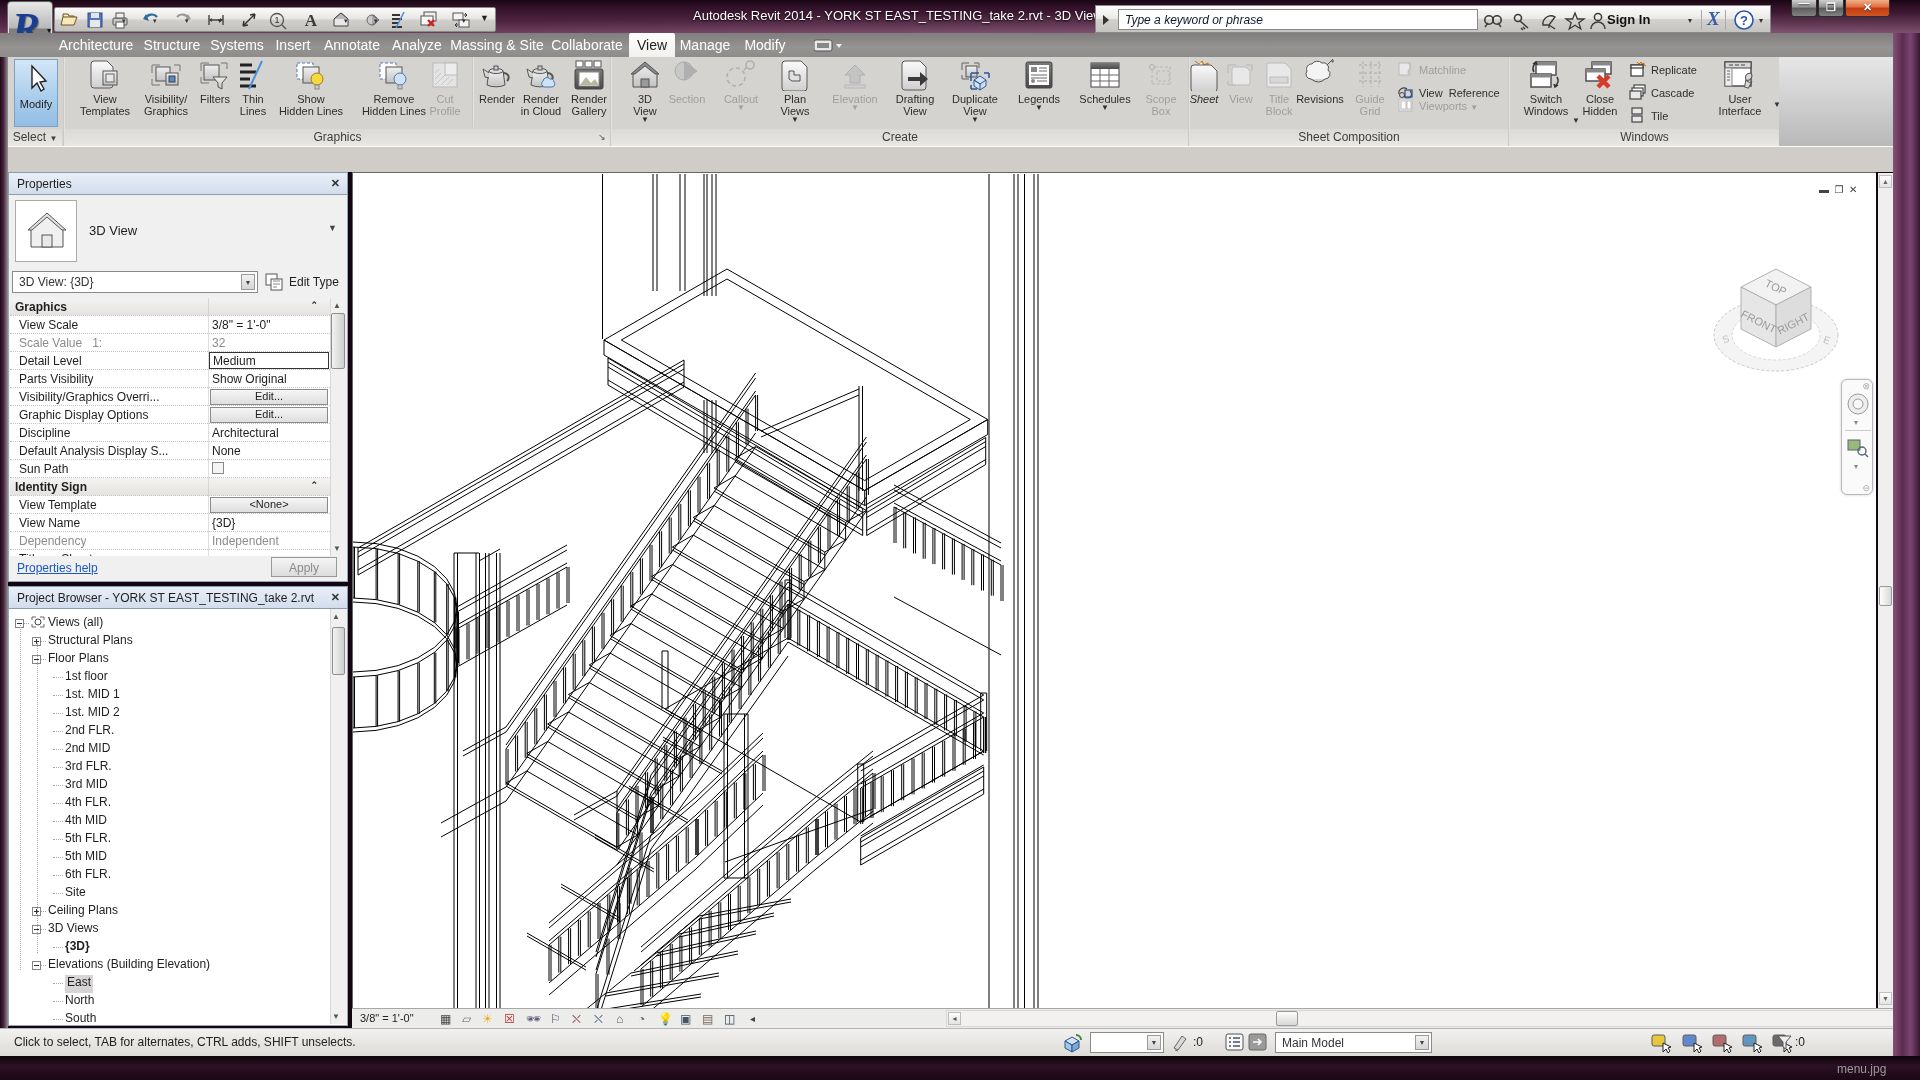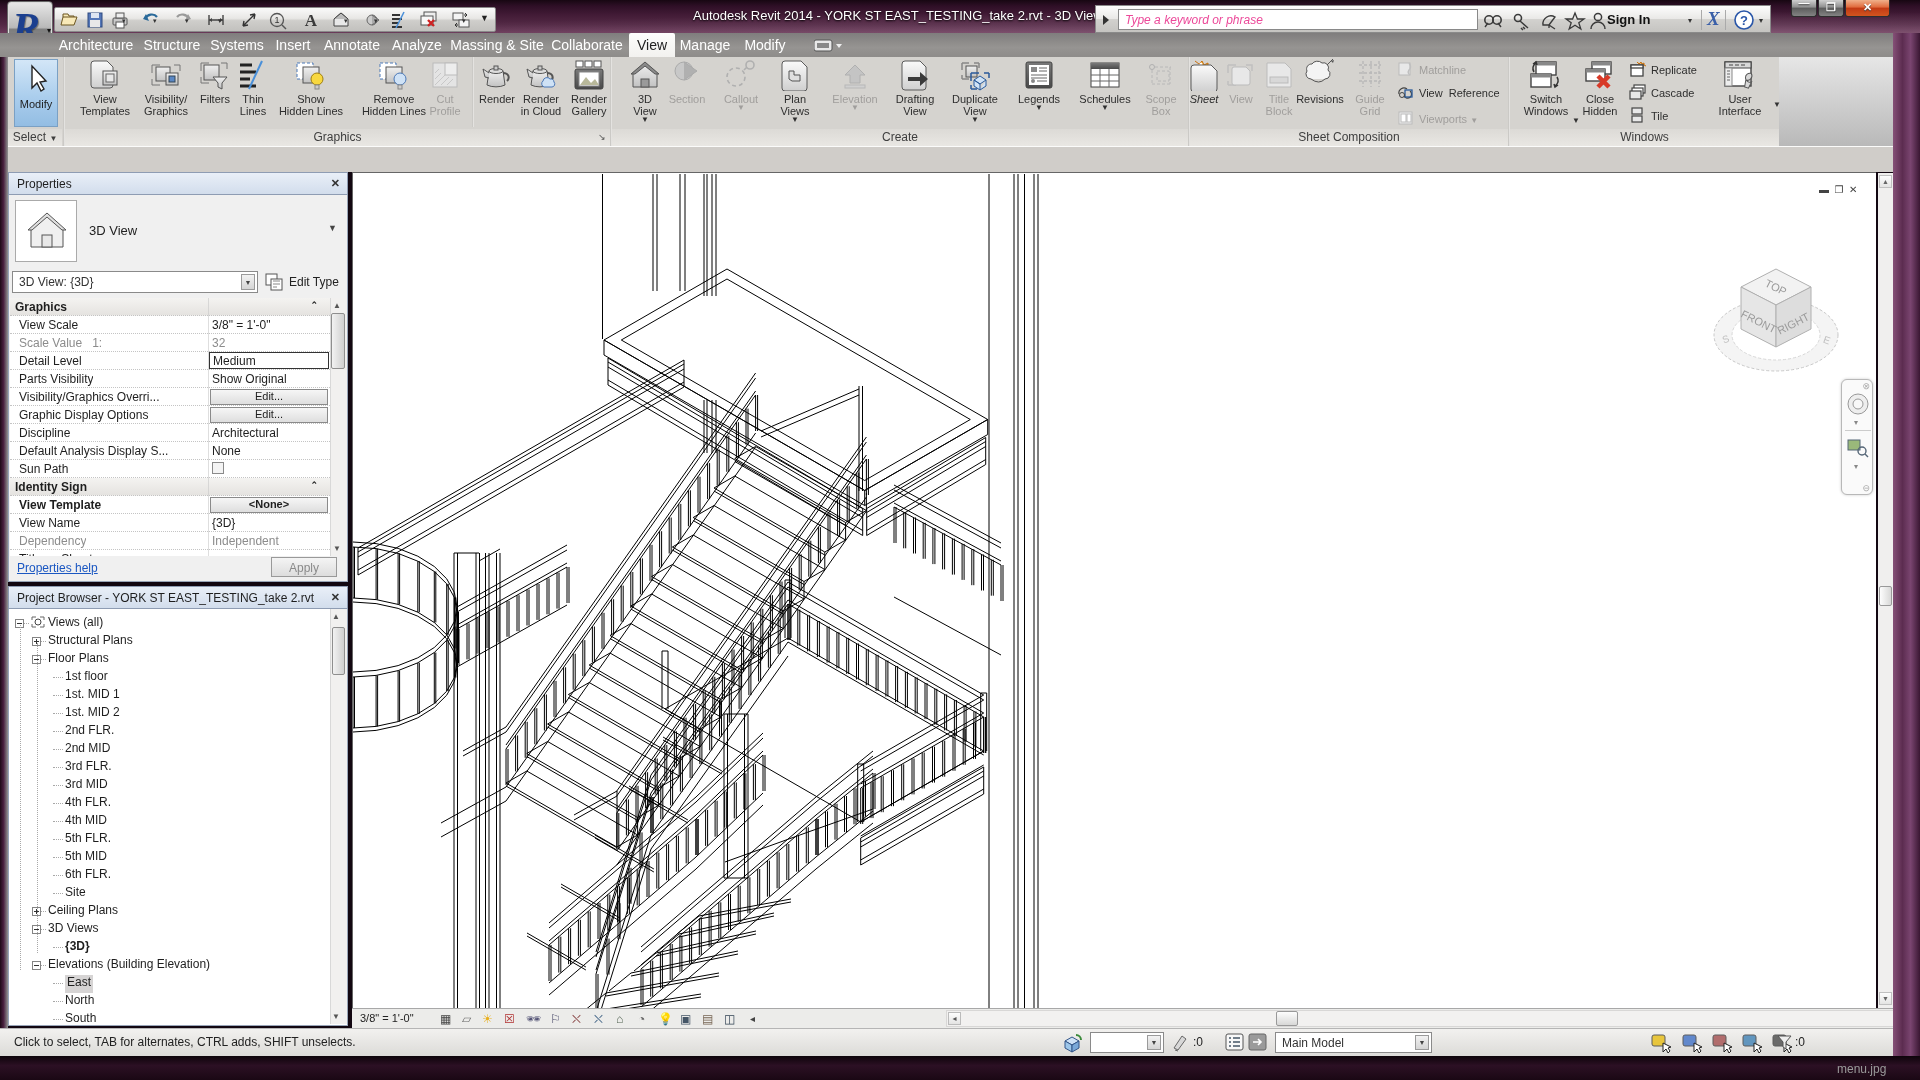--- a/index.html
+++ b/index.html
@@ -5,21 +5,21 @@
 body{position:relative;background:#120711;}
 .abs{position:absolute;}
 #titlebar{left:0;top:0;width:1920px;height:33px;background:linear-gradient(180deg,#170712 0%,#2e0f26 18%,#421b36 45%,#532945 75%,#6a3a59 100%);}
 #titlegloss{left:0;top:0;width:1920px;height:33px;background:radial-gradient(120% 160% at 78% 120%,rgba(255,230,250,.22),rgba(255,255,255,0) 55%);}
 #apptitle{top:8px;left:693px;width:560px;color:#fff;font-size:13px;white-space:nowrap;text-shadow:0 1px 2px #000;}
 #qat{left:54px;top:7px;width:442px;height:25px;background:linear-gradient(180deg,#fafafa,#e8e7e5 45%,#cfcecb 55%,#c2c1be);border:1px solid #8a8a8a;border-radius:2px;}
 #appbtn{left:7px;top:1px;width:46px;height:55px;background:linear-gradient(180deg,#e8e8e8,#b9b9b9 48%,#7e7e7e 52%,#9b9b9b);border-radius:4px;border:1px solid #666;box-shadow:inset 0 0 0 1px #ddd;}
 #appbtn .rlogo{position:absolute;left:4px;top:2px;width:38px;height:48px;font-family:"Liberation Serif",serif;font-style:italic;font-weight:bold;font-size:42px;color:#1b3f8f;text-shadow:1px 1px 1px #00000066;}
 #appbtn .dd{position:absolute;right:1px;top:24px;font-size:8px;color:#111;}
 #infocenter{left:1095px;top:5px;width:676px;height:28px;background:linear-gradient(180deg,#fdfdfd,#e9e8e6 50%,#d2d1ce 52%,#c5c4c1);border:1px solid #8a8a8a;}
-#searchbox{position:absolute;left:22px;top:3px;width:360px;height:21px;background:#fff;border:1px solid #898989;color:#ec4899;font-style:italic;font-size:12px;padding:3px 6px;}
+#searchbox{position:absolute;left:22px;top:3px;width:360px;height:21px;background:#fff;border:1px solid #898989;color:#0f172a;font-style:italic;font-size:12px;padding:3px 6px;}
 #winbtns{left:1791px;top:0;width:101px;height:18px;}
 .wb{position:absolute;top:0;height:17px;border:1px solid #2e2e2e;border-top:none;border-radius:0 0 3px 3px;background:linear-gradient(180deg,#cfcfcf,#8f8f8f 45%,#5c5c5c 50%,#838383);}
 .wb.c{background:linear-gradient(180deg,#f0b08a,#e06a3c 45%,#c23a14 50%,#d2551f);}
 .wb span{position:absolute;left:0;right:0;top:0;text-align:center;color:#fff;font-size:11px;font-weight:bold;text-shadow:0 1px 1px #333;}
 #tabrow{left:0;top:33px;width:1893px;height:24px;background:linear-gradient(180deg,#7f7d7d,#969492 60%,#8e8c8a);}
 .tab{position:absolute;top:0;height:24px;color:#fff;font-size:14px;text-align:center;padding-top:4px;}
 .tab.sel{background:linear-gradient(180deg,#fdfdfc,#f2f1ef);color:#222;border-radius:2px 2px 0 0;}
 #ribbon{left:0;top:57px;width:1893px;height:89px;background:#d5d3cf;}
 #ribbonline{left:0;top:146px;width:1893px;height:1px;background:#fbfbfa;}
 #gapstrip{left:0;top:147px;width:1893px;height:25px;background:#d0cdc9;}
@@ -355,21 +355,21 @@
     </svg>Guide<br>Grid</div>
 <div class="sbtn dis" style="left:1397px;top:61px;"><svg xmlns="http://www.w3.org/2000/svg" width="18" height="17">
       <rect x="2" y="2" width="11" height="12" fill="#e8e8e8" stroke="#bbb"></rect>
       <path d="M12 2 q3 4 0 7 q-2 3 1 5" fill="none" stroke="#c0c0c0" stroke-width="1.4"></path>
     </svg>Matchline</div>
 <div class="sbtn" style="left:1397px;top:84px;"><svg xmlns="http://www.w3.org/2000/svg" width="18" height="17">
       <path d="M2 10 a5 5 0 0 1 8 -5 M13 7 a4 4 0 1 1 -6 5" fill="none" stroke="#444" stroke-width="1.2"></path>
       <rect x="8" y="6" width="7" height="7" fill="none" stroke="#2a5a9a" stroke-width="1.3"></rect>
       <circle cx="5" cy="11" r="2.5" fill="none" stroke="#444"></circle>
     </svg>View&nbsp; Reference</div>
-<div class="sbtn dis" style="left:1397px;top:110px;"><svg xmlns="http://www.w3.org/2000/svg" width="18" height="17">
+<div class="sbtn dis" style="left:1397px;top:97px;"><svg xmlns="http://www.w3.org/2000/svg" width="18" height="17">
       <rect x="2" y="2" width="13" height="12" fill="#eee" stroke="#bbb"></rect>
       <rect x="4" y="4" width="5" height="8" fill="#fff" stroke="#bbb"></rect>
       <rect x="10" y="4" width="4" height="8" fill="#fff" stroke="#bbb"></rect>
     </svg>Viewports <span style="font-size:8px;">▼</span></div>
 <div class="rbtn" style="left:1515px;top:59px;width:62px;"><svg xmlns="http://www.w3.org/2000/svg" width="36" height="32">
       <rect x="8" y="3" width="20" height="13" fill="#fff" stroke="#444" stroke-width="1.4"></rect>
       <rect x="8" y="3" width="20" height="3.5" fill="#888"></rect>
       <rect x="3" y="15" width="20" height="13" fill="#fff" stroke="#444" stroke-width="1.4"></rect>
       <rect x="3" y="15" width="20" height="3.5" fill="#888"></rect>
       <path d="M29 18 q3 5 -2 9 M26 25 l1 3 l3 -2 M6 13 q-3 -5 2 -9 M9 6 l-1 -3 l-3 2" fill="none" stroke="#333" stroke-width="1.5"></path>
@@ -1246,21 +1246,21 @@
 <span class="val">None</span>
 </div>
 <div class="prow" style="top:265px;">
 <span class="lab">Sun Path</span>
 <span style="position:absolute;left:202px;top:2px;width:12px;height:12px;border:1px solid #8a8a8a;background:#f4f4f4;"></span>
 </div>
 <div class="prow hdr" style="top:283px;">
       <span class="lab" style="left:5px;">Identity Sign</span>
       <span style="position:absolute;right:12px;top:2px;font-size:9px;">⌃</span>
     </div>
-<div class="prow" style="top:301px;font-weight:bold;">
+<div class="prow" style="top:301px;">
 <span class="lab">View Template</span>
 <span class="pbtn">&lt;None&gt;</span>
 </div>
 <div class="prow" style="top:319px;">
 <span class="lab">View Name</span>
 <span class="val">{3D}</span>
 </div>
 <div class="prow dim" style="top:337px;">
 <span class="lab">Dependency</span>
 <span class="val">Independent</span>

